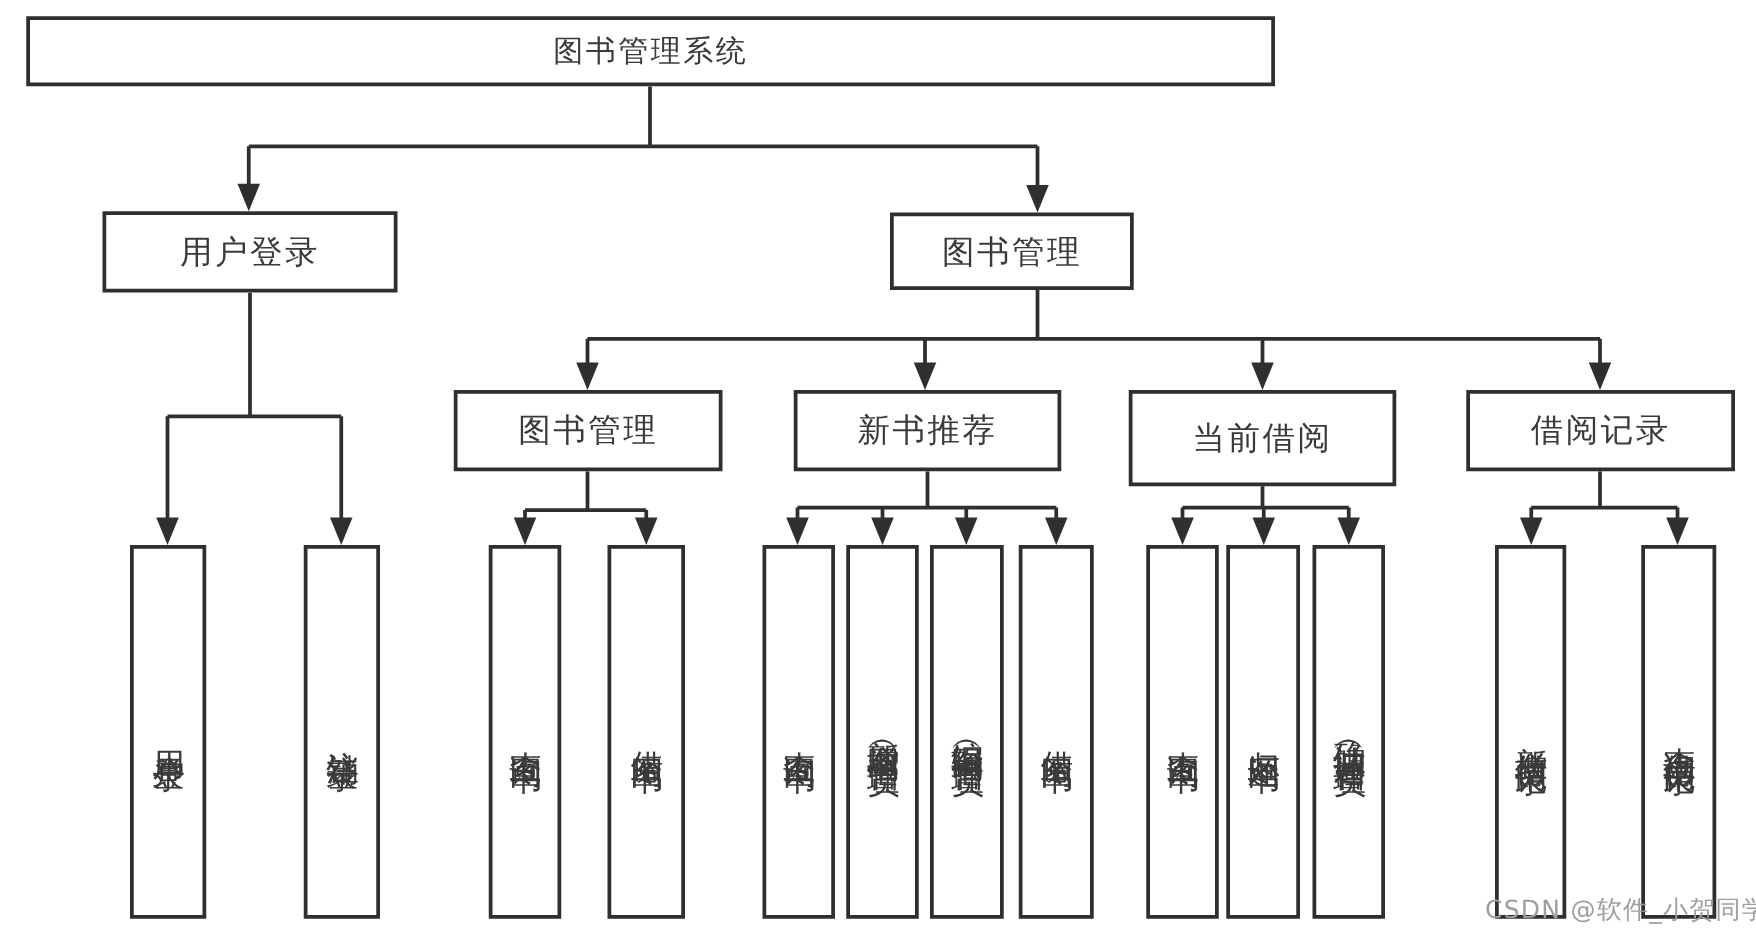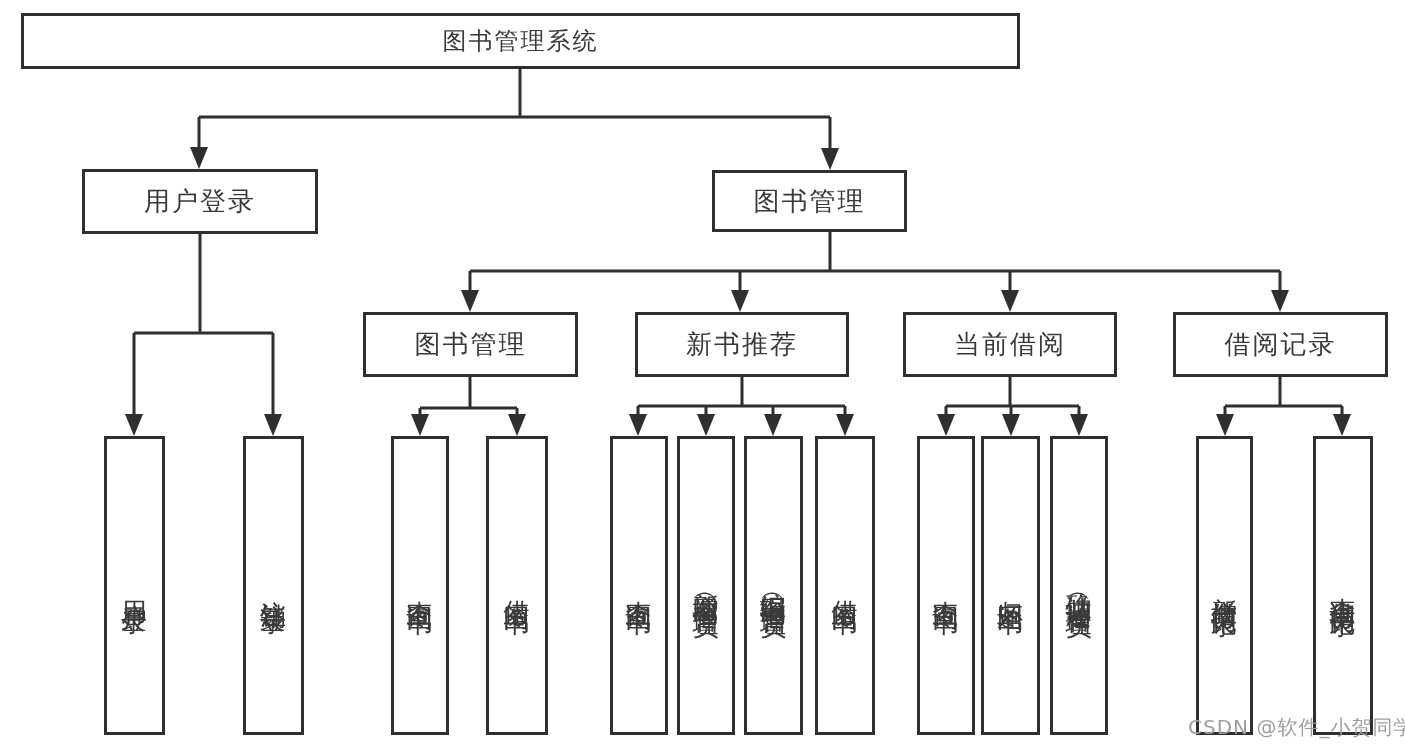--- a/index.html
+++ b/index.html
@@ -114,21 +114,21 @@
   <div class="node h" style="left:712px; top:170px; width:195px; height:62px;">
     <span>图书管理</span>
   </div>
 
   <div class="node h" style="left:363px; top:312px; width:215px; height:65px;">
     <span>图书管理</span>
   </div>
   <div class="node h" style="left:635px; top:312px; width:214px; height:65px;">
     <span>新书推荐</span>
   </div>
-  <div class="node h" style="left:903px; top:312px; width:214px; height:65px;">
+  <div class="node h" style="left:903px; top:312px; width:214px; height:77px;">
     <span>当前借阅</span>
   </div>
   <div class="node h" style="left:1173px; top:312px; width:215px; height:65px;align-items:center;">
     <span>借阅记录</span>
   </div>
 
   <div class="node v" style="left:104px; top:436px; width:61px; height:299px;">
     <span>用户登录</span>
   </div>
   <div class="node v" style="left:243px; top:436px; width:61px; height:299px;">

